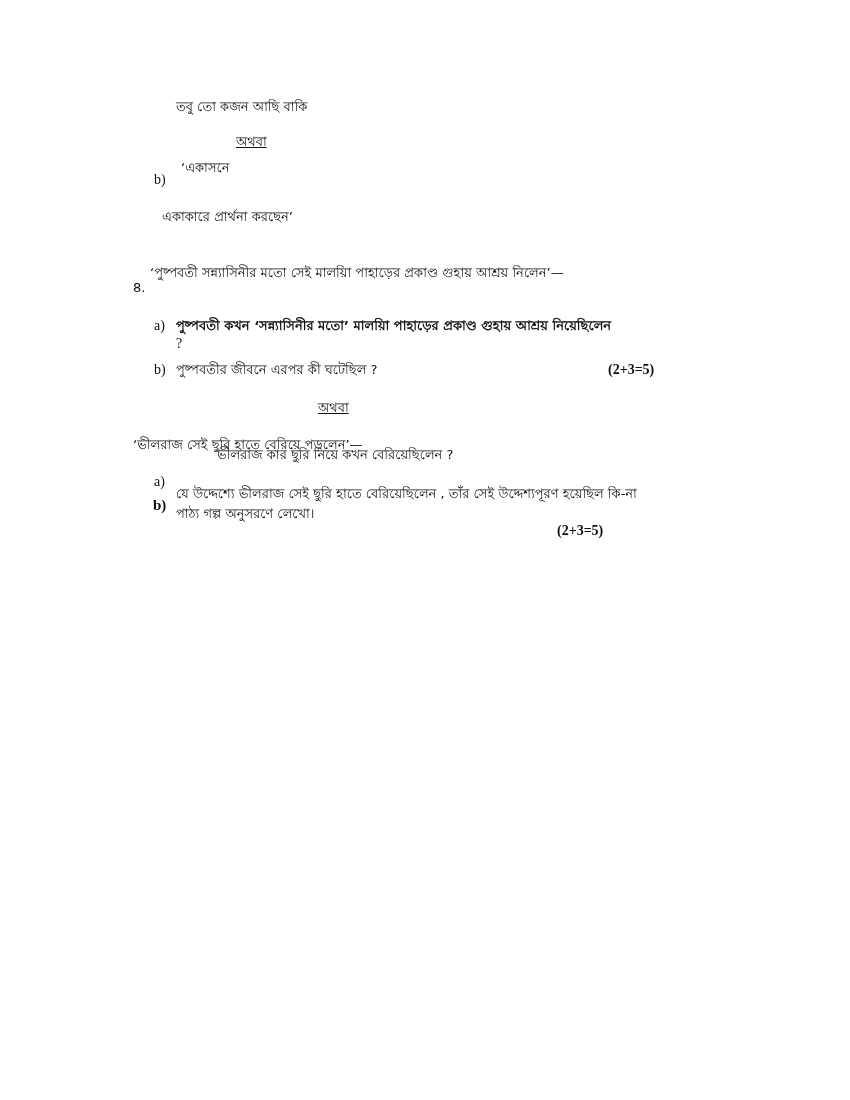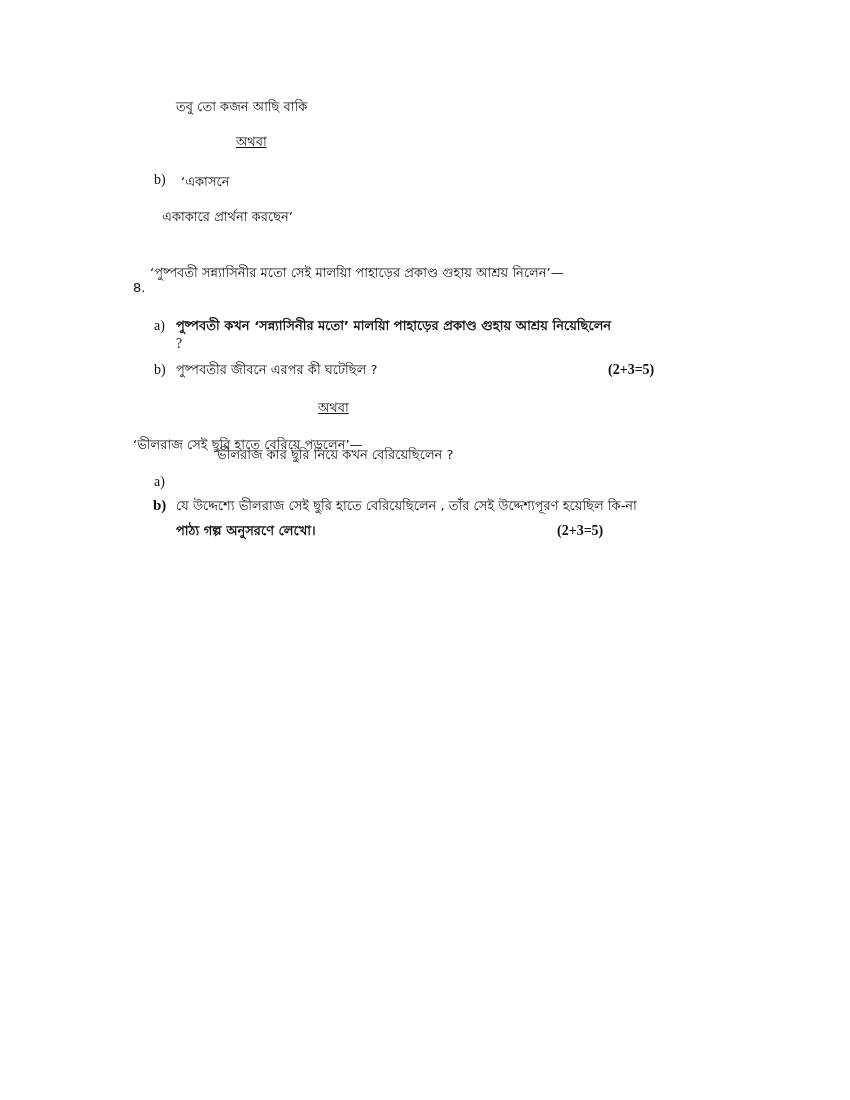--- a/index.html
+++ b/index.html
@@ -15,21 +15,21 @@
     .marks { font-family: "Liberation Serif", serif; font-size: 14px; font-weight: bold; }
   </style>
 </head>
 <body>
 
 <div>
 
   <div class="line" style="left:176px; top:99px;">তবু তো কজন আছি বাকি</div>
   <div class="line under" style="left:216px; top:134px;">অথবা</div>
   <div class="line latin" style="left:154px; top:172px;">b)</div>
-  <div class="line" style="left:181px; top:174px;">‘একাসনে</div>
+  <div class="line" style="left:181px; top:160px;">‘একাসনে</div>
   <div class="line" style="left:162px; top:209px;">একাকারে প্রার্থনা করছেন’</div>
 
   <div class="line" style="left:133px; top:280px;">8.</div>
   <div class="line" style="left:150px; top:265px;">‘পুষ্পবতী সন্ন্যাসিনীর মতো সেই মালয়িা পাহাড়ের প্রকাণ্ড গুহায় আশ্রয় নিলেন’—</div>
 
   <div class="line latin" style="left:154px; top:318px;">a)</div>
   <div class="line" style="left:176px; top:318px;font-weight:bold;">পুষ্পবতী কখন ‘সন্ন্যাসিনীর মতো’ মালয়িা পাহাড়ের প্রকাণ্ড গুহায় আশ্রয় নিয়েছিলেন</div>
   <div class="line latin" style="left:176px; top:336px;">?</div>
 
   <div class="line latin" style="left:154px; top:362px;">b)</div>
@@ -37,16 +37,16 @@
   <div class="line marks" style="left:608px; top:362px;">(2+3=5)</div>
 
   <div class="line under" style="left:298px; top:400px;">অথবা</div>
 
   <div class="line" style="left:133px; top:437px;">‘ভীলরাজ সেই ছুরি হাতে বেরিয়ে পড়লেন’—</div>
 
   <div class="line latin" style="left:154px; top:474px;">a)</div>
   <div class="line" style="left:176px; top:447px;margin-left:41px;">ভীলরাজ কার ছুরি নিয়ে কখন বেরিয়েছিলেন ?</div>
 
   <div class="line latin bold" style="left:153px; top:497px;">b)</div>
-  <div class="line" style="left:176px; top:498px;">যে উদ্দেশ্যে ভীলরাজ সেই ছুরি হাতে বেরিয়েছিলেন , তাঁর সেই উদ্দেশ্যপূরণ হয়েছিল কি-না</div>
-  <div class="line" style="left:176px; top:523px;font-weight:bold;">পাঠ্য গল্প অনুসরণে লেখো।</div>
+  <div class="line" style="left:176px; top:486px;">যে উদ্দেশ্যে ভীলরাজ সেই ছুরি হাতে বেরিয়েছিলেন , তাঁর সেই উদ্দেশ্যপূরণ হয়েছিল কি-না</div>
+  <div class="line" style="left:176px; top:506px;">পাঠ্য গল্প অনুসরণে লেখো।</div>
   <div class="line marks" style="left:557px; top:523px;">(2+3=5)</div>
 </div>
 
 </body></html>

